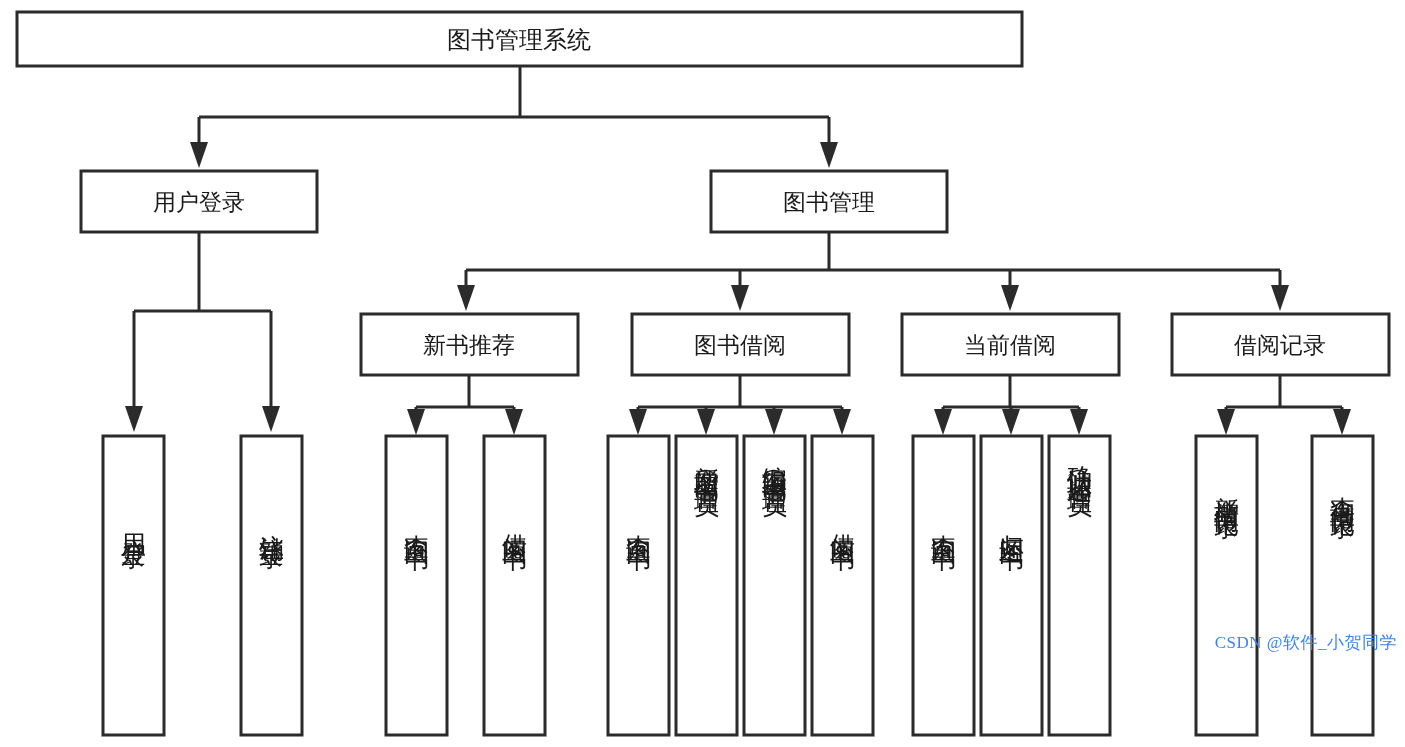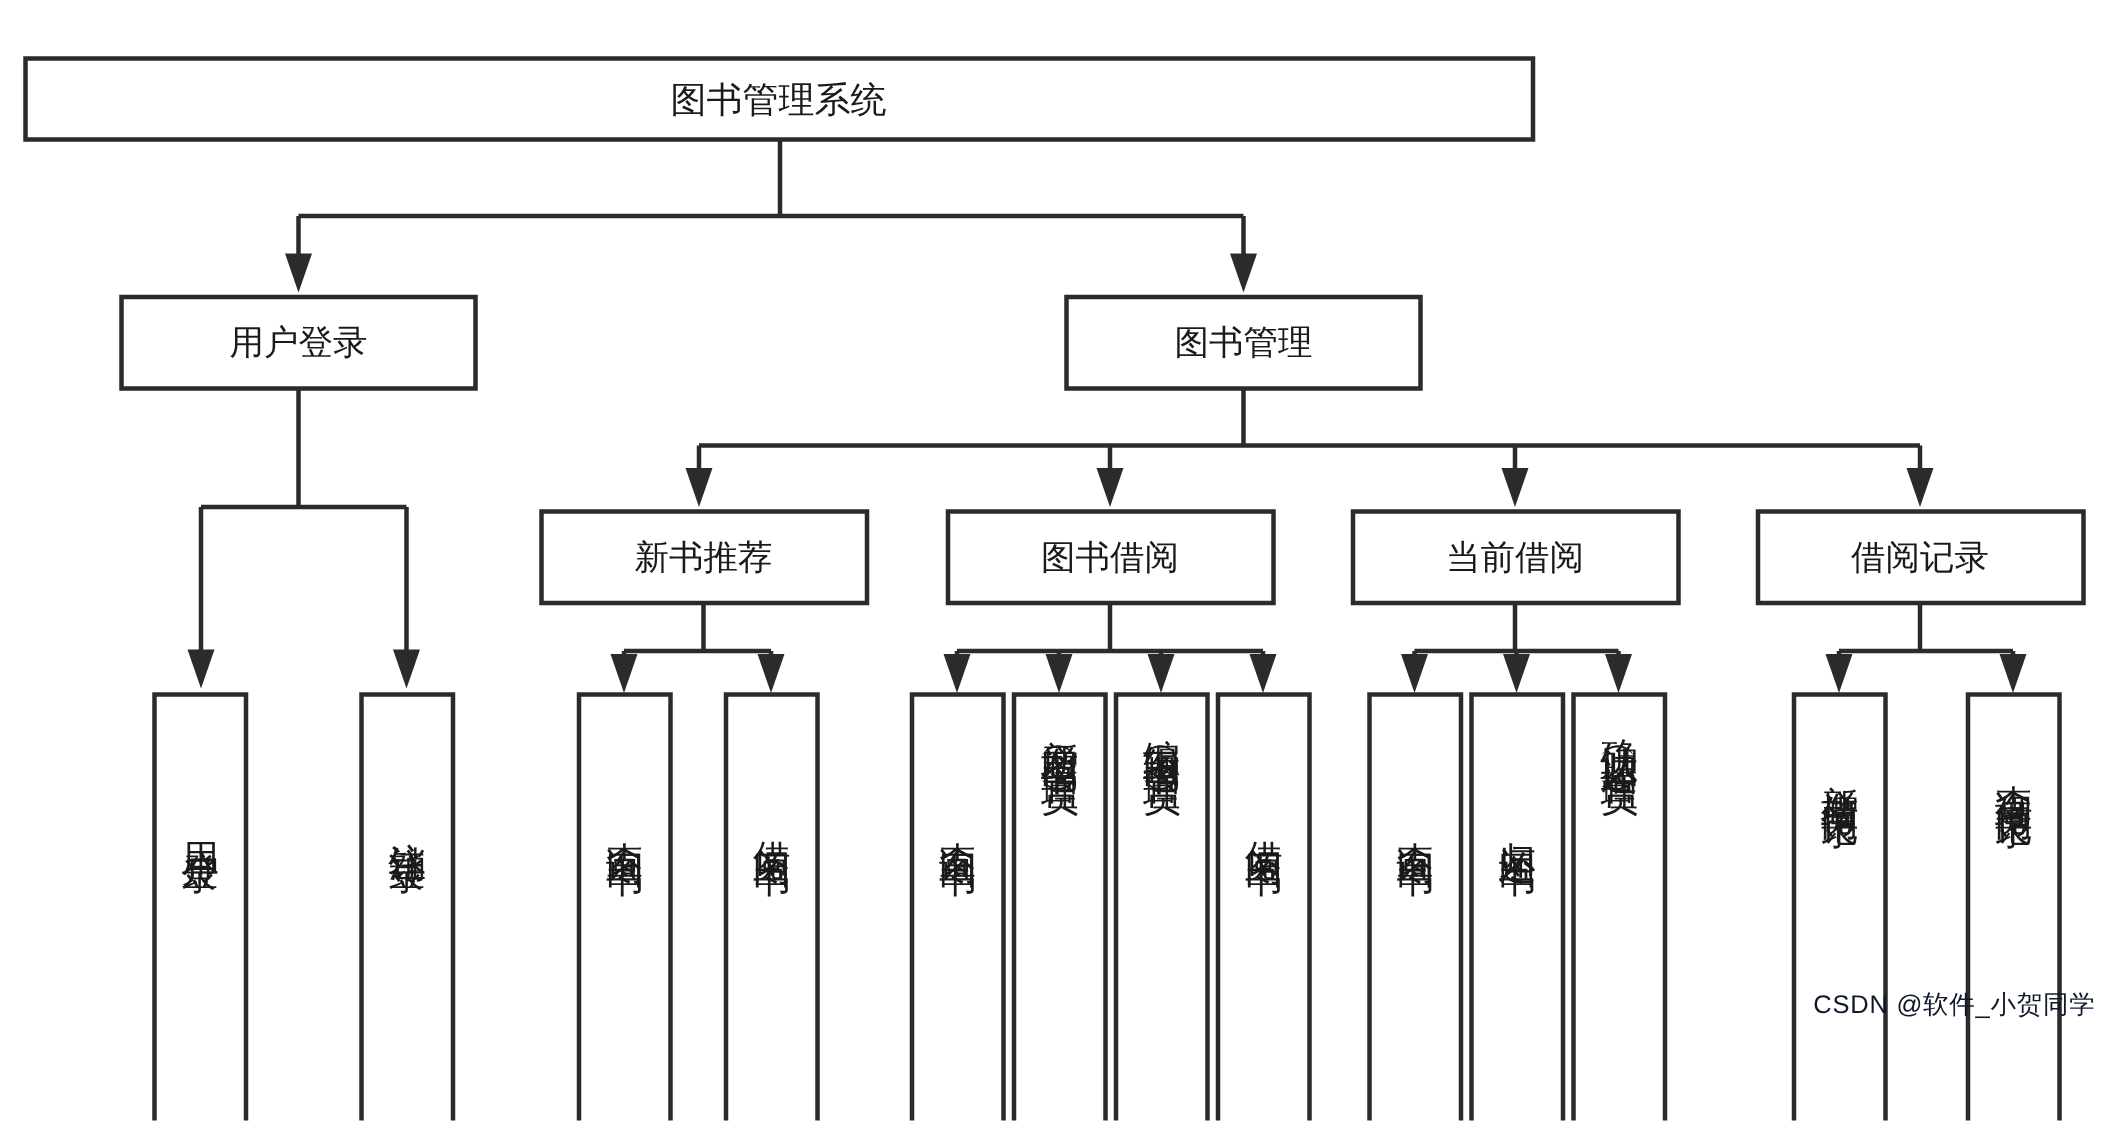--- a/index.html
+++ b/index.html
@@ -11,21 +11,20 @@
     width: 1405px;
     height: 747px;
     font-family: "DejaVu Sans", "Liberation Sans", sans-serif;
     overflow: hidden;
     position: relative;
   }
   #diagram-root {
     position: relative;
     width: 1405px;
     height: 660px;
-    margin-top: 27px;
   }
   svg.flowchart {
     position: absolute;
     top: 0;
     left: 0;
     width: 1405px;
     height: 747px;
     display: block;
   }
   .node-box {
@@ -76,23 +75,23 @@
     font-size: 25px;
     line-height: 1.08;
     letter-spacing: 4px;
     color: #1a1a1a;
     white-space: nowrap;
   }
   .watermark {
     position: absolute;
     right: 8px;
     bottom: 6px;
-    font-family: Liberation Sans, sans-serif;
+    font-family: Liberation Serif, serif;
     font-size: 17px;
-    color: #0f172a;
+    color: #3b82f6;
     letter-spacing: 0.5px;
     white-space: nowrap;
   }
 </style>
 </head>
 <body>
 
 <div id="diagram-root">
 
   <svg class="flowchart" viewBox="0 0 1405 747" xmlns="http://www.w3.org/2000/svg">

